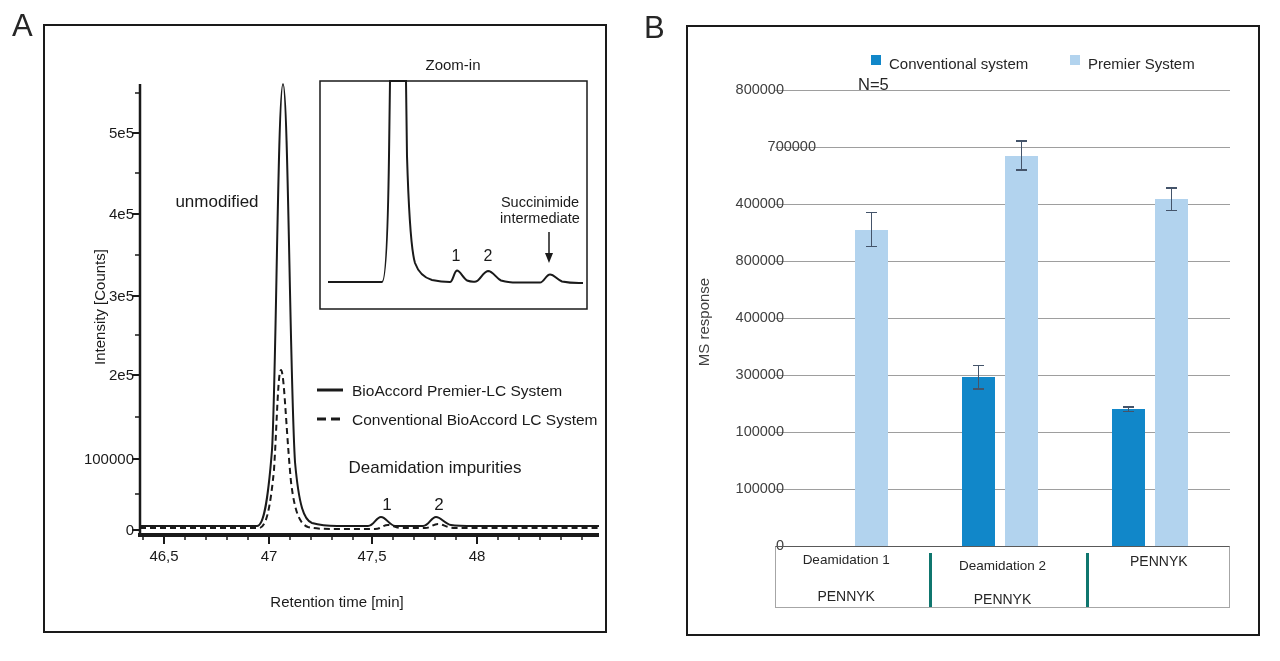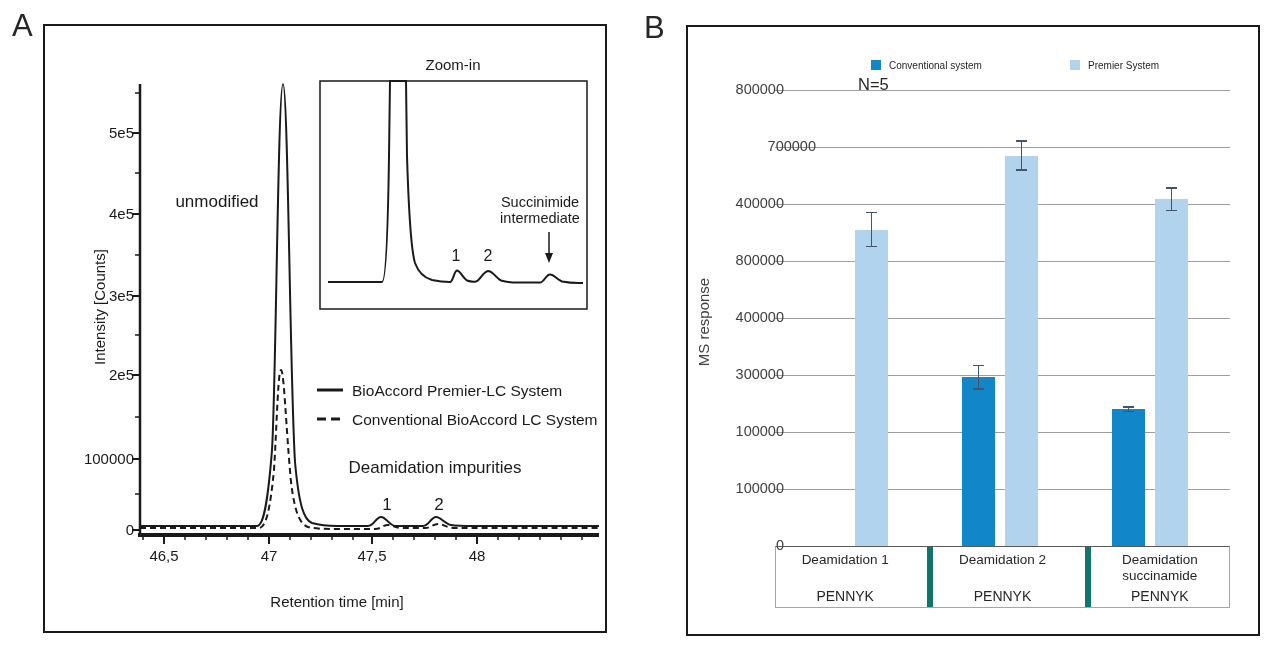--- a/index.html
+++ b/index.html
@@ -13,34 +13,34 @@
   svg text{fill:#1a1a1a;}
   .tick{font-size:15px;}
   .axlab{font-size:15px;}
   .anno{font-size:17px;}
   .peaknum{font-size:17px;}
   .leg{font-size:15.5px;}
   .insettitle{font-size:15px;}
   .insetnum{font-size:16px;}
   .insetanno{font-size:14.5px;}
   
-  .pb-legend-item{position:absolute;top:28px;height:20px;display:flex;align-items:center;gap:8px;font-size:10px;color:#262626;}
+  .pb-legend-item{position:absolute;top:28px;height:20px;display:flex;align-items:flex-start;gap:8px;font-size:15px;color:#262626;}
   .swatch{width:10px;height:10px;display:inline-block;}
   #pb-n{position:absolute;left:170px;top:48px;font-size:16.5px;color:#262626;}
   #pb-ylab{position:absolute;left:-45px;top:287px;width:120px;height:16px;text-align:center;font-size:15px;color:#3f3f3f;transform:rotate(-90deg);}
   #pb-plot{position:absolute;left:0;top:0;width:570px;height:607px;}
   .gridline{position:absolute;left:87px;width:455px;height:1px;background:#9e9e9e;}
   .ytick{position:absolute;left:16px;width:80px;text-align:right;font-size:14.5px;color:#3f3f3f;}
   .bar{position:absolute;}
   .err-line{position:absolute;width:1.5px;background:#44546a;}
   .err-cap{position:absolute;width:11px;height:1.5px;background:#44546a;}
   #pb-table{position:absolute;left:87px;top:519px;width:455px;height:62px;box-sizing:border-box;display:flex;
     border-top:1.5px solid #595959;border-left:1px solid #a6a6a6;border-right:1px solid #a6a6a6;border-bottom:1px solid #a6a6a6;gap:13px;}
   .pb-cell{flex:1;display:flex;flex-direction:column;box-sizing:border-box;}
-  .pb-cell + .pb-cell{border-left:6px solid #0f766e;}
+  .pb-cell + .pb-cell{border-left:3px solid #0f766e;margin-top:6px;}
   .pb-mod{height:36px;font-size:13.5px;text-align:center;padding:5px 14px 0 14px;line-height:1.15;color:#262626;}
   .pb-pep{font-size:14px;text-align:center;color:#262626;}
 </style>
 </head>
 <body>
 
 <div class="panel-label" id="labA">A</div>
 <div class="panel-label" id="labB">B</div>
 
 <div class="panel" id="panelA">
@@ -150,17 +150,16 @@
   <div id="pb-table">
     <div class="pb-cell">
       <div class="pb-mod">Deamidation 1</div>
       <div class="pb-pep">PENNYK</div>
     </div>
     <div class="pb-cell">
       <div class="pb-mod">Deamidation 2</div>
       <div class="pb-pep">PENNYK</div>
     </div>
     <div class="pb-cell">
-      <div class="pb-mod">Deamidation succinamide</div>
       <div class="pb-pep">PENNYK</div>
     </div>
   </div>
 </div>
 
 </body></html>

